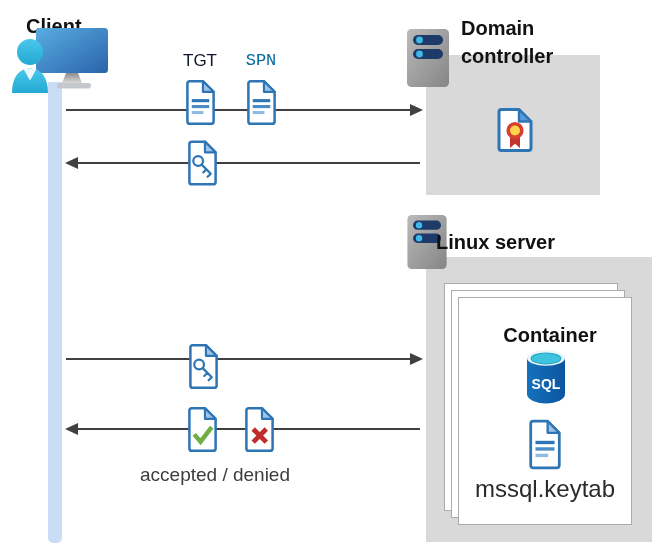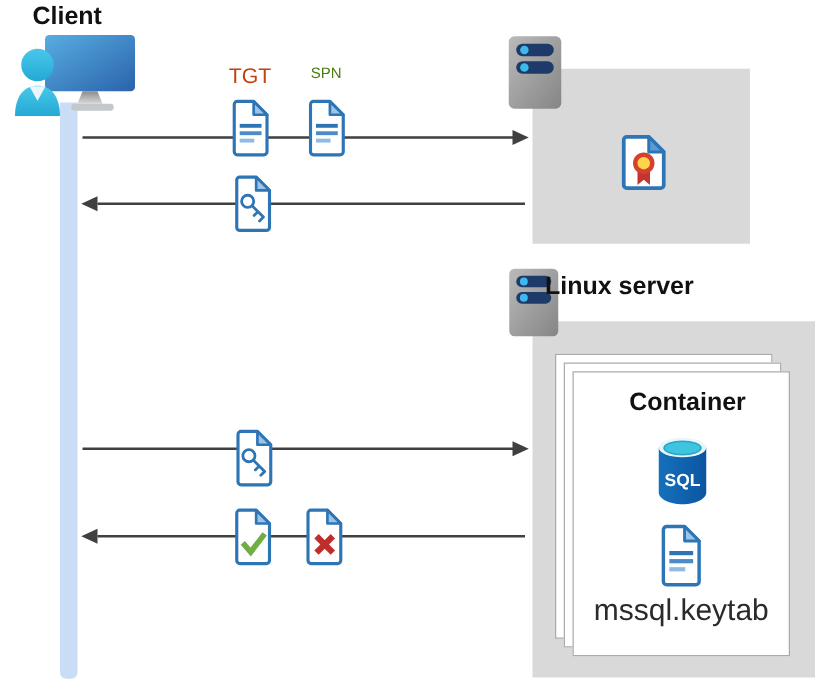--- a/index.html
+++ b/index.html
@@ -1,19 +1,19 @@
 <!DOCTYPE html>
 <html><head>
 <meta charset="utf-8">
 <style>
   html,body{margin:0;padding:0;background:#fff;}
   #stage{position:relative;width:660px;height:558px;background:#ffffff;overflow:hidden;
          font-family:"Liberation Sans","DejaVu Sans",sans-serif;}
   .abs{position:absolute;}
-  .bold-label{font-weight:700;color:#111;font-size:20px;letter-spacing:0;}
+  .bold-label{font-weight:700;color:#111;font-size:20px;letter-spacing:0;margin-top:13px;}
   .plain-label{font-weight:400;color:#3a3a3a;}
   .gray-box{background:#D9D9D9;}
   .card{background:#fff;border:1px solid #ABABAB;box-sizing:border-box;}
   .line{height:2px;background:#404040;}
   .head-right{width:0;height:0;border-top:6px solid transparent;border-bottom:6px solid transparent;
               border-left:13px solid #404040;}
   .head-left{width:0;height:0;border-top:6px solid transparent;border-bottom:6px solid transparent;
              border-right:13px solid #404040;}
   .center{text-align:center;}
 </style>
@@ -112,20 +112,21 @@
 
   <div class="abs bold-label" style="left:26px;top:2px;">Client</div>
   <svg class="abs" style="left:8px;top:27px;" width="102" height="66">
       <use href="#sym-client"></use>
     </svg>
 
   <div class="abs gray-box" style="left:426px;top:55px;width:174px;height:140px;"></div>
   <svg class="abs" style="left:406px;top:28px;" width="44" height="60">
       <use href="#sym-server"></use>
     </svg>
+  <div class="abs bold-label" style="left:461px;top:1px;width:115px;line-height:28px;">Domain controller</div>
   <svg class="abs" style="left:495px;top:107px;" width="40" height="46">
       <use href="#sym-cert"></use>
     </svg>
 
   <div class="abs gray-box" style="left:426px;top:257px;width:226px;height:285px;"></div>
   <svg class="abs" style="left:406px;top:214px;" width="42" height="56">
       <use href="#sym-server"></use>
     </svg>
   <div class="abs bold-label" style="left:436px;top:218px;width:190px;">Linux server</div>
 
@@ -136,22 +137,22 @@
   <svg class="abs" style="left:524px;top:348px;" width="44" height="56">
       <use href="#sym-sqldb"></use>
     </svg>
   <svg class="abs" style="left:527px;top:419px;" width="36" height="51">
       <use href="#sym-doc-text"></use>
     </svg>
   <div class="abs plain-label center" style="left:458px;top:475px;width:174px;font-size:24px;color:#2b2b2b;">mssql.keytab</div>
 
   <div class="abs line" style="left:66px;top:109px;width:346px;"></div>
   <div class="abs head-right" style="left:410px;top:104px;"></div>
-  <div class="abs plain-label center" style="left:170px;top:51px;width:60px;font-size:17px;color:#c2410c;">TGT</div>
-  <div class="abs plain-label center" style="left:231px;top:51px;width:60px;font-size:12px;color:#4d7c0f;">SPN</div>
+  <div class="abs plain-label center" style="left:170px;top:51px;width:60px;font-size:17px;color:#0f172a;">TGT</div>
+  <div class="abs plain-label center" style="left:231px;top:51px;width:60px;font-size:17px;color:#0369a1;font-family:Liberation Mono, monospace;">SPN</div>
   <svg class="abs" style="left:184px;top:78px;" width="33" height="49">
       <use href="#sym-doc-text"></use>
     </svg>
   <svg class="abs" style="left:245px;top:78px;" width="33" height="49">
       <use href="#sym-doc-text"></use>
     </svg>
 
   <div class="abs line" style="left:78px;top:162px;width:342px;"></div>
   <div class="abs head-left" style="left:65px;top:157px;"></div>
   <svg class="abs" style="left:186px;top:139px;" width="33" height="48">
@@ -165,14 +166,15 @@
     </svg>
 
   <div class="abs line" style="left:78px;top:428px;width:342px;"></div>
   <div class="abs head-left" style="left:65px;top:423px;"></div>
   <svg class="abs" style="left:186px;top:406px;" width="33" height="47">
       <use href="#sym-doc-check"></use>
     </svg>
   <svg class="abs" style="left:243px;top:406px;" width="33" height="47">
       <use href="#sym-doc-x"></use>
     </svg>
+  <div class="abs plain-label center" style="left:140px;top:464px;width:150px;font-size:19px;color:#3d3d3d;">accepted / denied</div>
 
 </div>
 
 </body></html>

